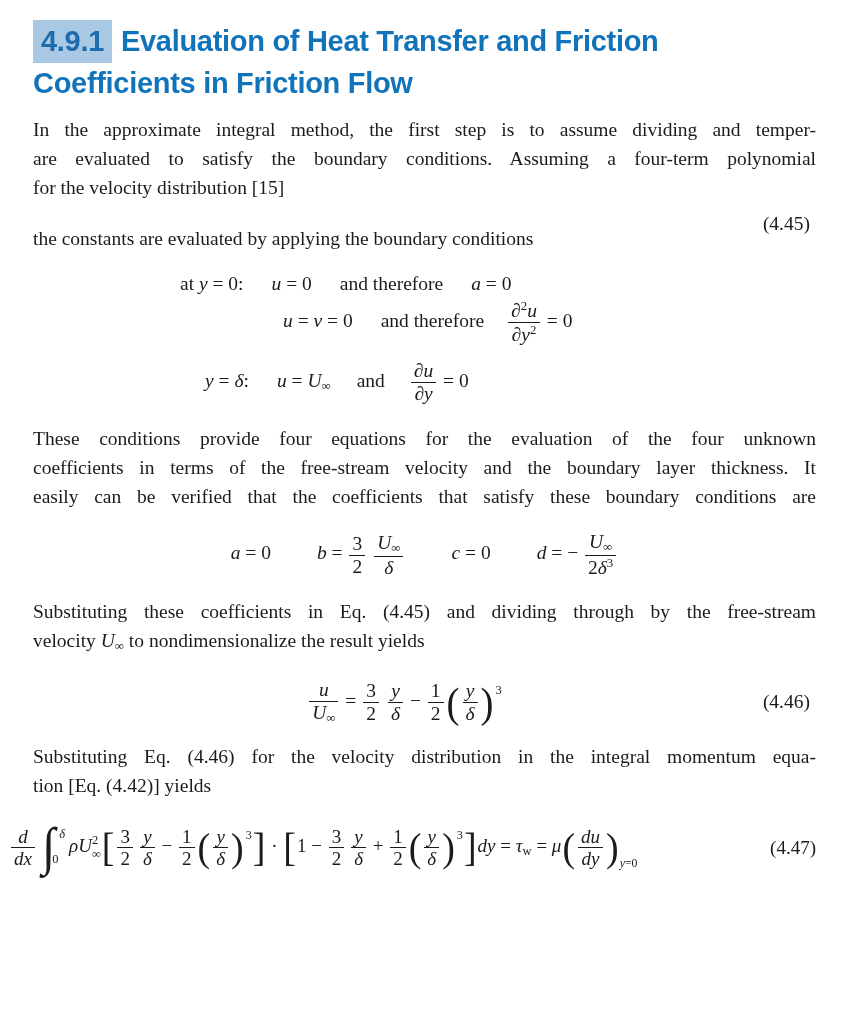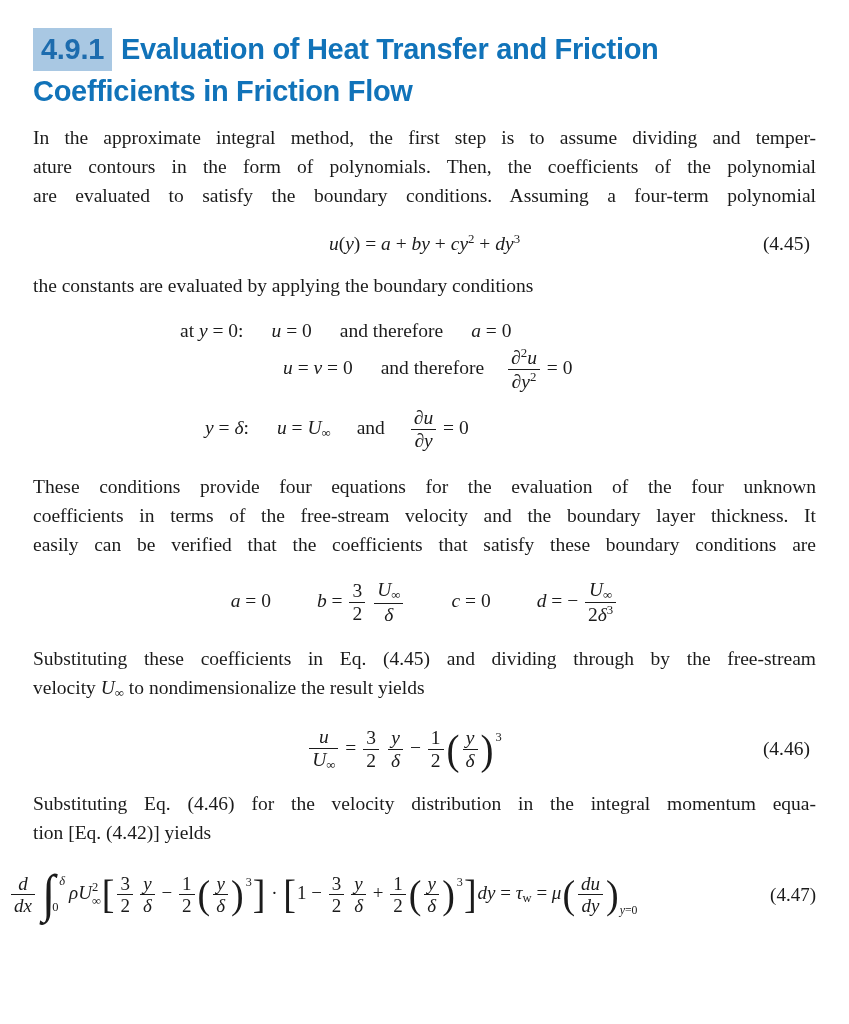--- a/index.html
+++ b/index.html
@@ -19,21 +19,20 @@
     letter-spacing:-0.3px;
     color:var(--accent,#1173b9);
     margin-bottom:12px;
   }
   .sec-num {
     display:inline-block;
     background:var(--num-bg,#a9c8e3);
     color:var(--num-color,#1d6cae);
     padding:1px 8px 2px 8px;
     margin-right:9px;
-    margin-top:8px;
   }
 
   
   .para { font-size:19.5px; line-height:29px; }
   .jline { text-align:justify; text-align-last:justify; white-space:normal; }
   .lline { text-align:left; }
   .p-top { margin-top:14px; }
 
   .mi { font-style:italic; }
   .inl-sub { font-size:66%; vertical-align:-0.25em; }
@@ -93,26 +92,25 @@
 </head>
 <body>
 
 <h1>
   <span class="sec-num">4.9.1</span><span>Evaluation of Heat Transfer and Friction</span><br>
   <span>Coefficients in Friction Flow</span>
 </h1>
 
 <div class="para">
   <div class="jline">In the approximate integral method, the first step is to assume dividing and temper-</div>
-  <div class="jline">ature contours in the form of polynomials. Then, the coefficients of the polynomial</div>
   <div class="jline">are evaluated to satisfy the boundary conditions. Assuming a four-term polynomial</div>
+  <div class="lline">for the velocity distribution [15]</div>
 </div>
 
 <div class="eq eq445">
-  <span><span class="mi">u</span><span class="mr">(</span><span class="mi">y</span><span class="mr">)&nbsp;=&nbsp;</span><span class="mi">a</span><span class="mr">&nbsp;+&nbsp;</span><span class="mi">by</span><span class="mr">&nbsp;+&nbsp;</span><span class="mi">cy</span><span class="msup">2</span><span class="mr">&nbsp;+&nbsp;</span><span class="mi">dy</span><span class="msup">3</span></span>
   <span class="eqnum">(4.45)</span>
 </div>
 
 <div class="para">
   <div class="lline">the constants are evaluated by applying the boundary conditions</div>
 </div>
 
 <div>
   <div class="bc-line bc1"><span class="mr">at&nbsp;</span><span class="mi">y</span><span class="mr">&nbsp;=&nbsp;0:</span><span class="msp" style="width: 28px;"></span><span class="mi">u</span><span class="mr">&nbsp;=&nbsp;0</span><span class="msp" style="width: 28px;"></span><span class="mr">and&nbsp;therefore</span><span class="msp" style="width: 28px;"></span><span class="mi">a</span><span class="mr">&nbsp;=&nbsp;0</span></div>
   <div class="bc-line bc2"><span class="mi">u</span><span class="mr">&nbsp;=&nbsp;</span><span class="mi">v</span><span class="mr">&nbsp;=&nbsp;0</span><span class="msp" style="width: 28px;"></span><span class="mr">and&nbsp;therefore</span><span class="msp" style="width: 22px;"></span><span class="frac"><span class="num"><span class="mi">∂</span><span class="msup">2</span><span class="mi">u</span></span><span class="den"><span class="mi">∂y</span><span class="msup">2</span></span></span><span class="mr">&nbsp;=&nbsp;0</span></div>

